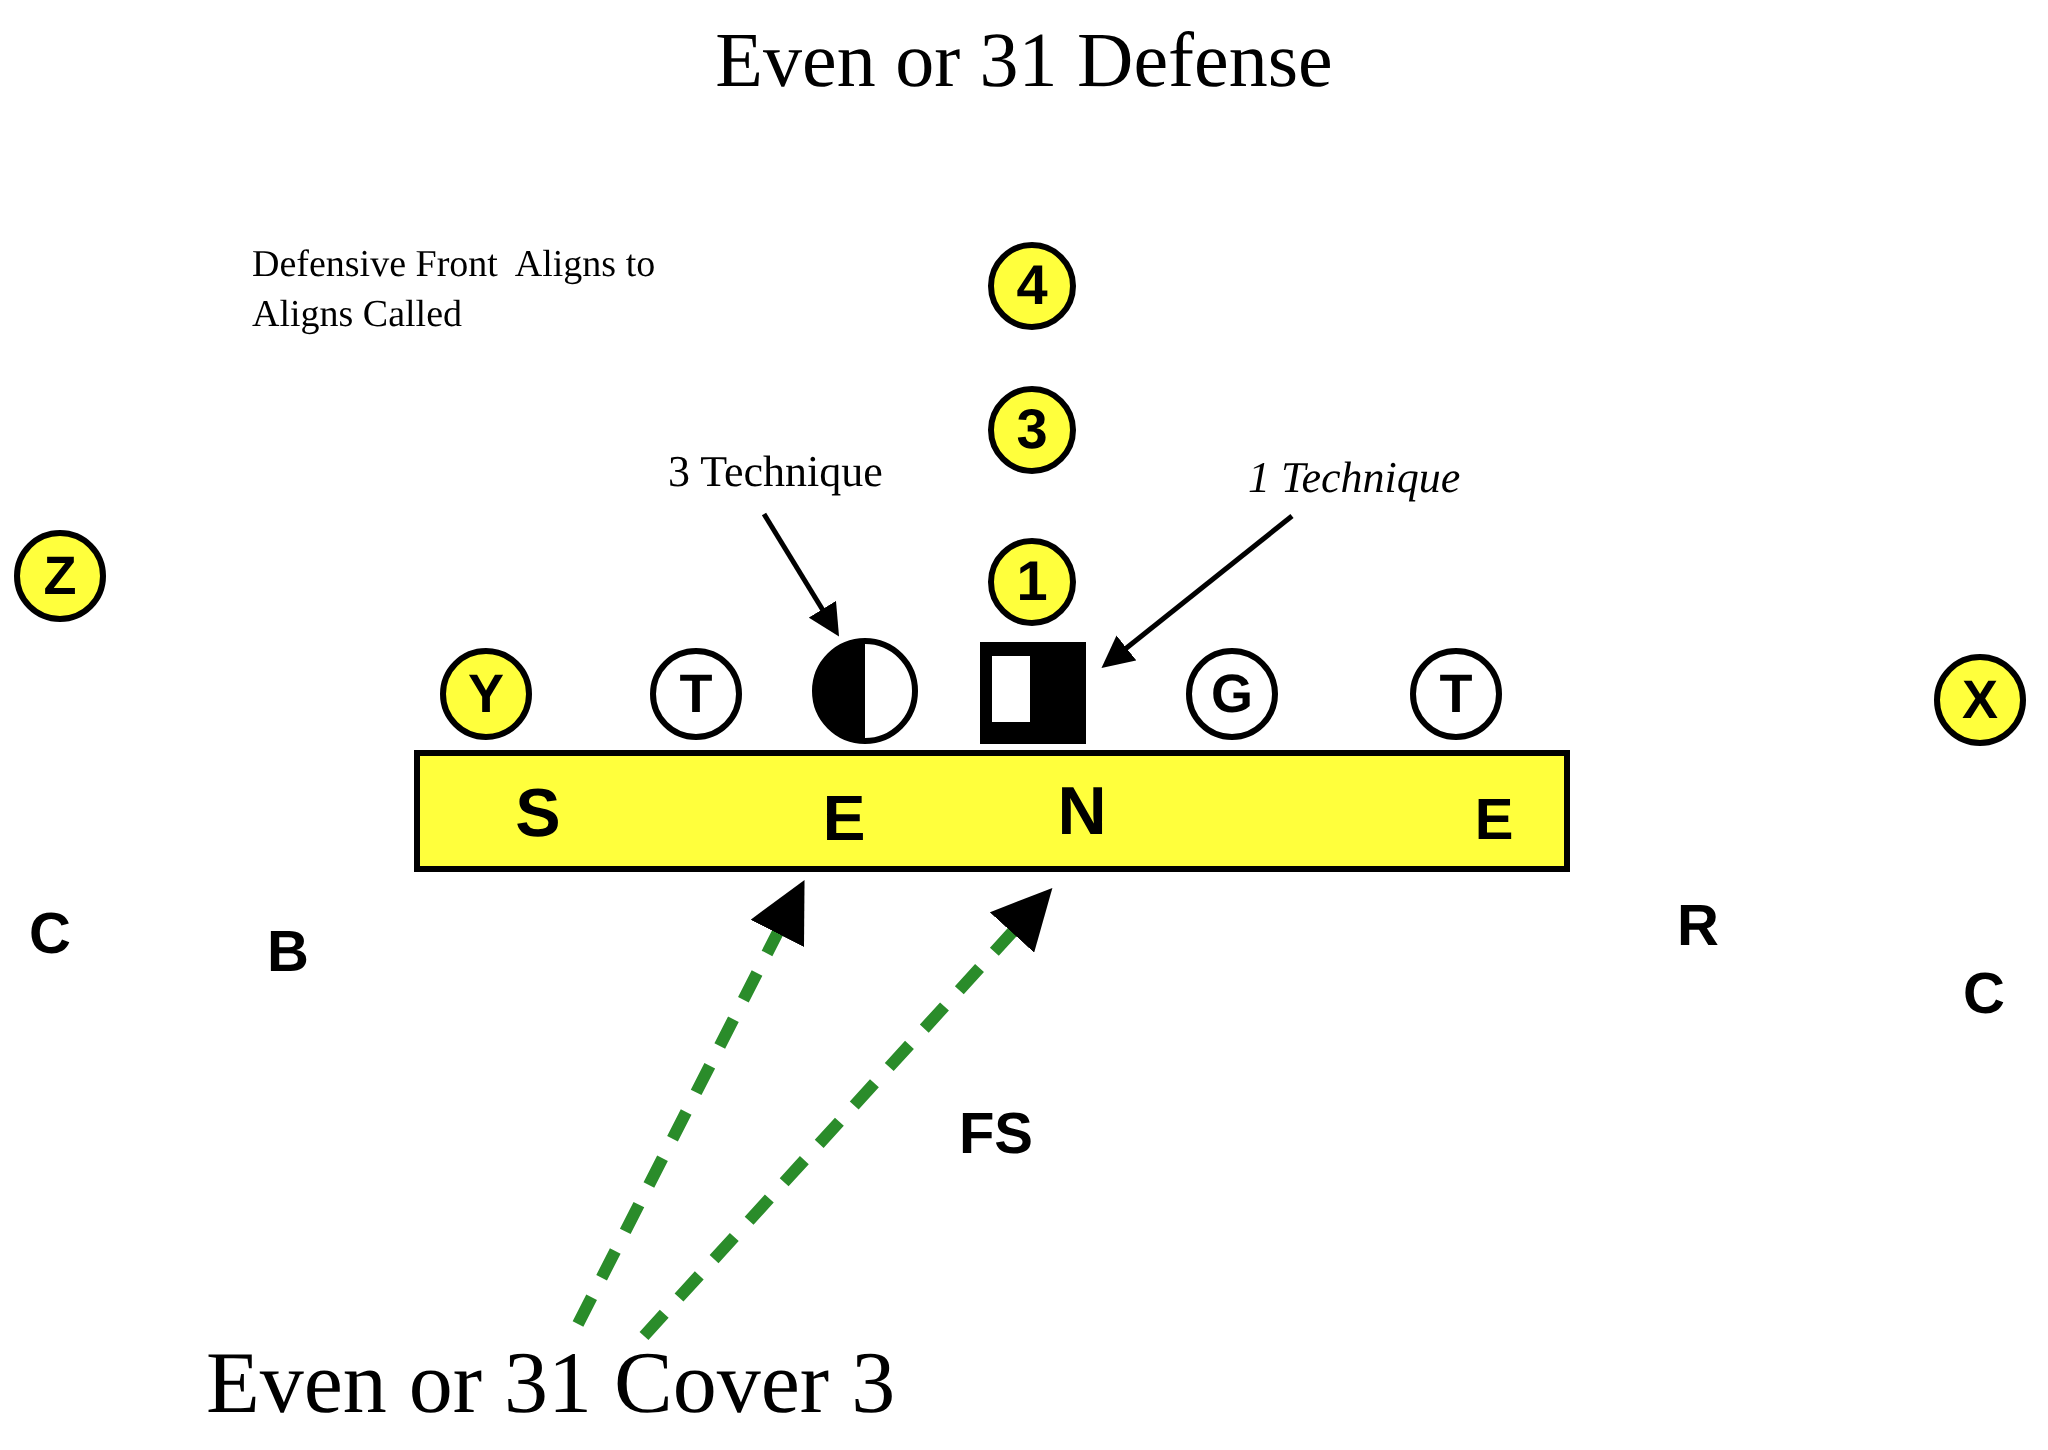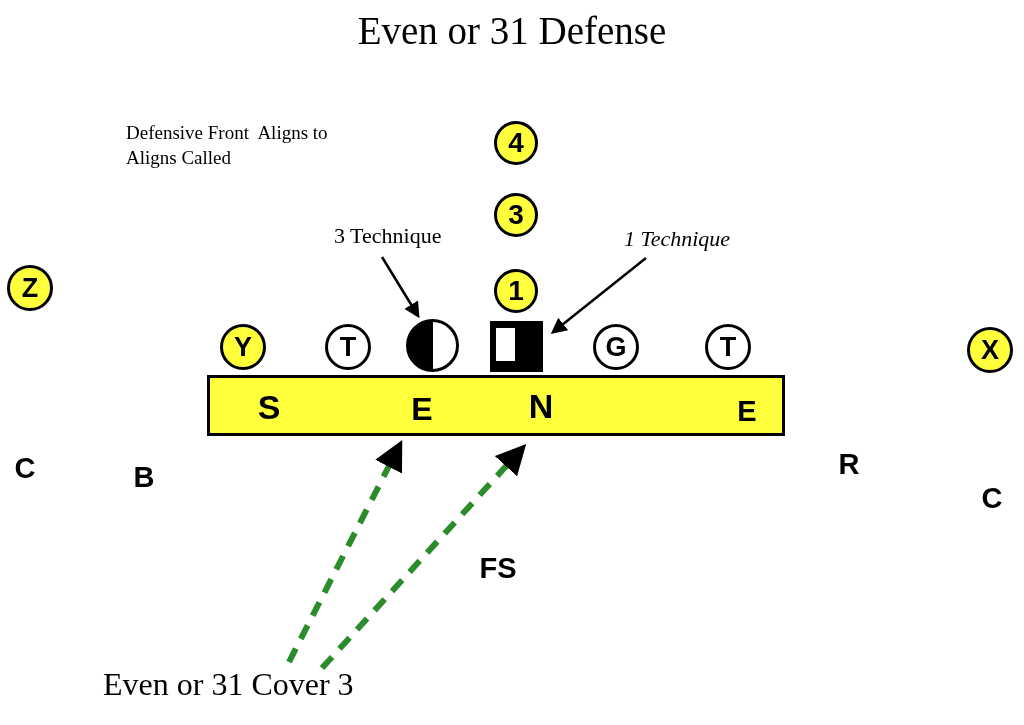--- a/index.html
+++ b/index.html
@@ -14,21 +14,21 @@
     overflow: hidden;
   }
   .abs { position: absolute; }
 
   .title {
     top: 8px; left: 50%; transform: translateX(-50%);
     font-size: 39px; white-space: nowrap;
   }
   .caption {
     top: 666px; left: 103px;
-    font-size: 32px; white-space: nowrap;
+    font-size: 44px; white-space: nowrap;
   }
   .note {
     top: 120px; left: 126px;
     font-size: 19px; line-height: 1.33;
     white-space: pre;
   }
   .tech-label { font-size: 22px; white-space: nowrap; }
   .lbl-3tech { top: 223px; left: 318px; margin-left: 16px; }
   .lbl-1tech { top: 226px; left: 624px; font-style: italic; }
 

